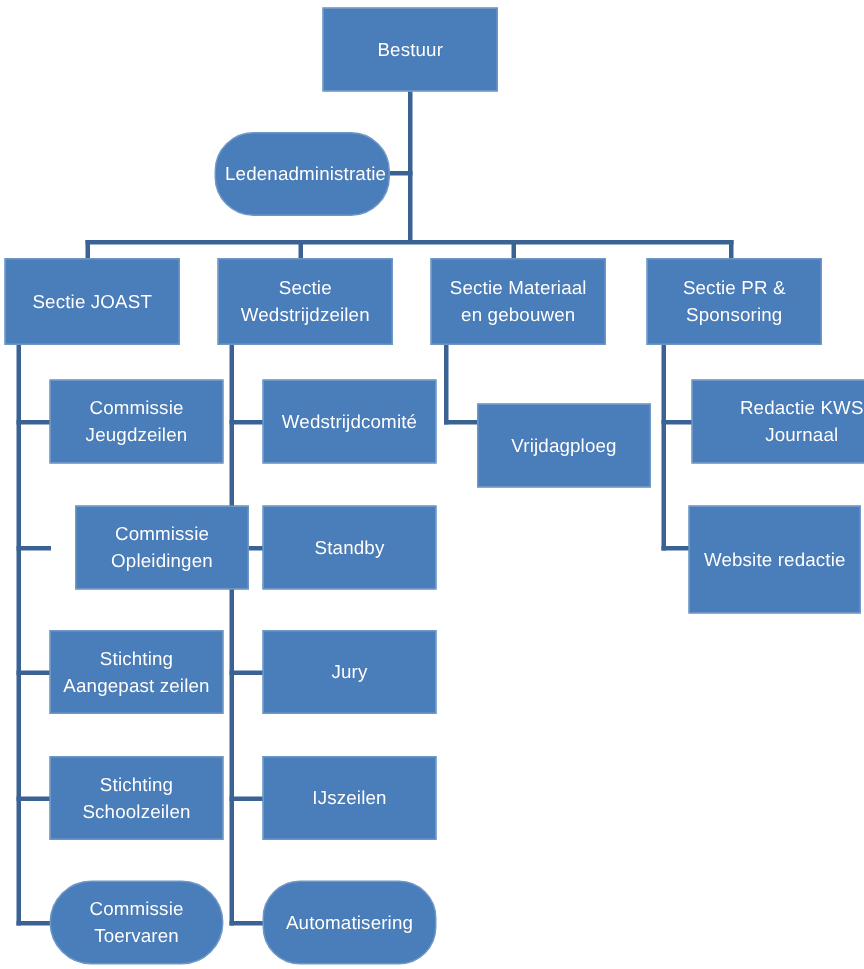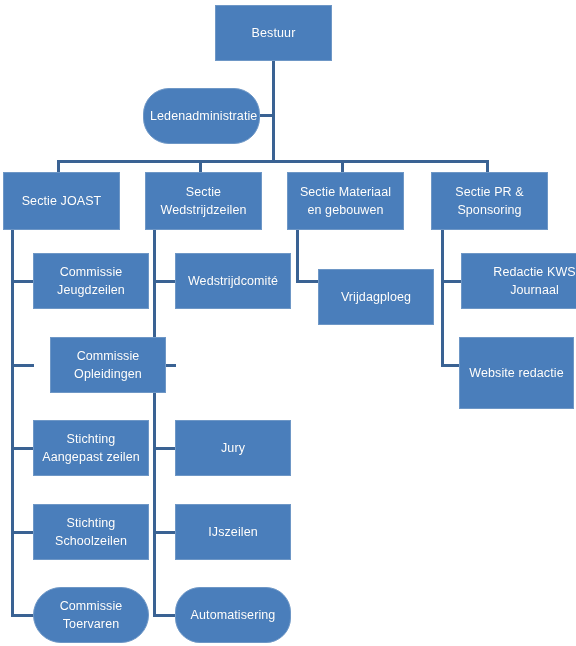--- a/index.html
+++ b/index.html
@@ -115,20 +115,23 @@
   <div class="node" style="left:33px; top:504px; width:116px; height:56px;">
     <span>Stichting Schoolzeilen</span>
   </div>
   <div class="node" style="left:33px; top:587px; width:116px; height:56px;border-radius:28px;">
     <span>Commissie Toervaren</span>
   </div>
 
   <div class="node" style="left:175px; top:253px; width:116px; height:56px;">
     <span>Wedstrijdcomité</span>
   </div>
+  <div class="node" style="left:175px; top:337px; width:116px; height:56px;">
+    <span>Standby</span>
+  </div>
   <div class="node" style="left:175px; top:420px; width:116px; height:56px;">
     <span>Jury</span>
   </div>
   <div class="node" style="left:175px; top:504px; width:116px; height:56px;">
     <span>IJszeilen</span>
   </div>
   <div class="node" style="left:175px; top:587px; width:116px; height:56px;border-radius:25px;">
     <span>Automatisering</span>
   </div>
 

